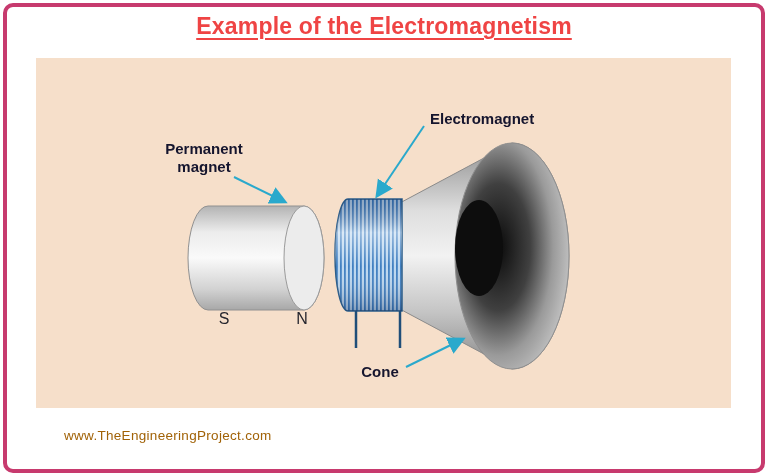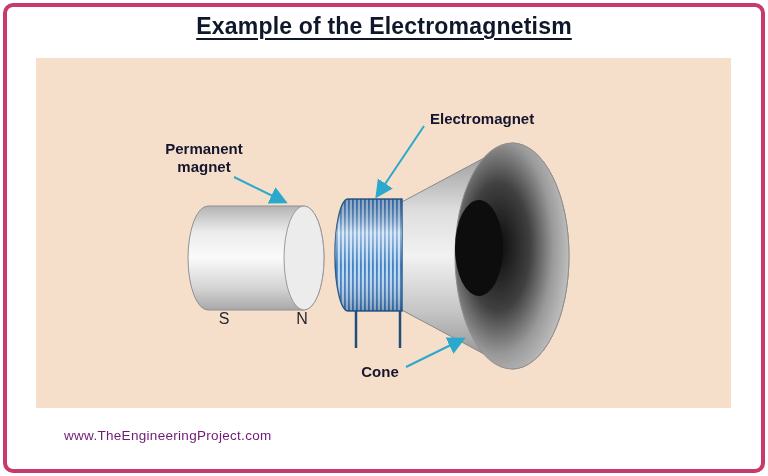--- a/index.html
+++ b/index.html
@@ -13,36 +13,36 @@
   .frame {
     position:absolute; inset:3px;
     border:4px solid #c73a6e;
     border-radius:10px;
     pointer-events:none;
   }
   .title {
     position:absolute; top:13px; left:0; width:768px;
     text-align:center;
     font-size:23px; font-weight:bold;
-    color:#0f172a;
+    color:#ef4444;
     text-decoration:underline;
     text-decoration-thickness:2px;
     text-underline-offset:4px;
     letter-spacing:0.2px;
   }
   .panel {
     position:absolute; left:36px; top:58px;
     width:695px; height:350px;
     background:#f6dfca;
   }
   .panel svg { display:block; }
   .footer {
     position:absolute; left:64px; top:428px;
     font-size:13.5px;
-    color:#701a75;
+    color:#a16207;
     letter-spacing:0.3px;
   }
   .diag-label { font-family:"Liberation Sans", sans-serif; font-weight:bold; font-size:15px; fill:#15152e; }
   .pole-label { font-family:"Liberation Sans", sans-serif; font-size:16px; fill:#26262e; }
   .leader { stroke:#2aa9cc; stroke-width:2; fill:none; }
 </style>
 </head>
 <body>
 
 <div class="frame"></div>

